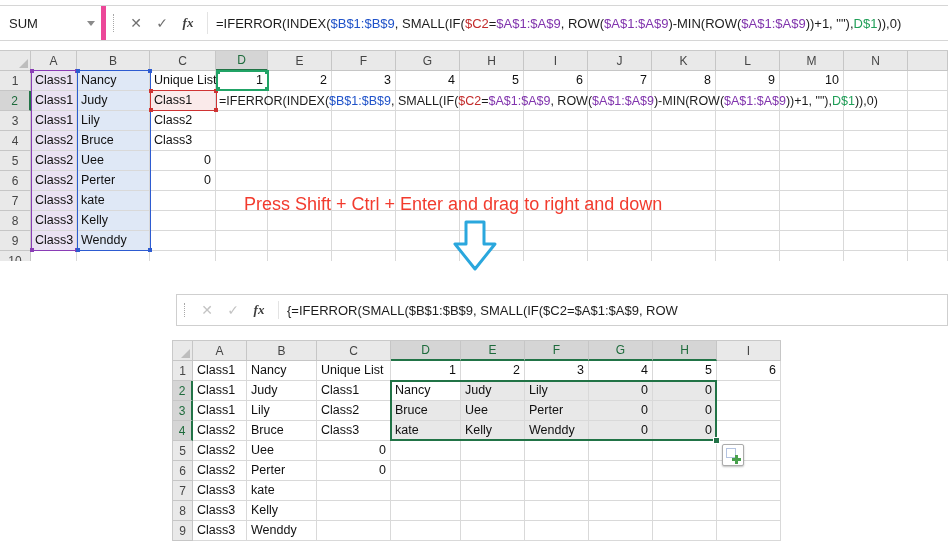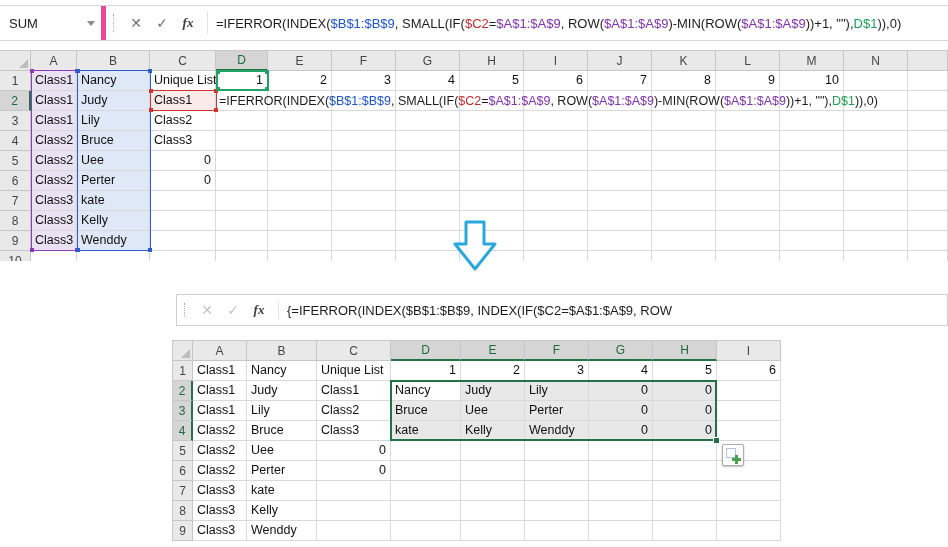--- a/index.html
+++ b/index.html
@@ -339,31 +339,32 @@
       <span class="seg-p">$A$1:$A$9</span>
       <span class="seg-k">, ROW(</span>
       <span class="seg-p">$A$1:$A$9</span>
       <span class="seg-k">)-MIN(ROW(</span>
       <span class="seg-p">$A$1:$A$9</span>
       <span class="seg-k">))+1, ""), </span>
       <span class="seg-g">D$1</span>
       <span class="seg-k">)),0)</span>
     </div>
 
+  <div id="annotation">Press Shift + Ctrl + Enter and drag to right and down</div>
   <svg id="down-arrow" width="46" height="52" viewBox="0 0 46 52">
     <path d="M14 2 H32 V24 H43 L23 49 L3 24 H14 Z" fill="#ffffff" stroke="#2aa7dd" stroke-width="3" stroke-linejoin="round"></path>
   </svg>
 
   <div class="fbar" id="fbar-bottom">
     <div class="dots"></div>
     <div class="fbtn dim">✕</div>
     <div class="fbtn dim">✓</div>
     <div class="fbtn fx">fx</div>
     <div class="fdivider"></div>
-    <div class="ftext">{=IFERROR(INDEX($B$1:$B$9, INDEX(IF($C2=$A$1:$A$9, ROW</div>
+    <div class="ftext">{=IFERROR(SMALL($B$1:$B$9, SMALL(IF($C2=$A$1:$A$9, ROW</div>
   </div>
 
   <div class="sheet" id="sheet-bottom">
       <div class="srow">
         <div class="hcell corner" style="width: 20px;"></div>
         <div class="hcell colh" style="width: 54px;">A</div>
         <div class="hcell colh" style="width: 70px;">B</div>
         <div class="hcell colh" style="width: 74px;">C</div>
         <div class="hcell colh sel" style="width: 70px;">D</div>
         <div class="hcell colh sel" style="width: 64px;">E</div>

